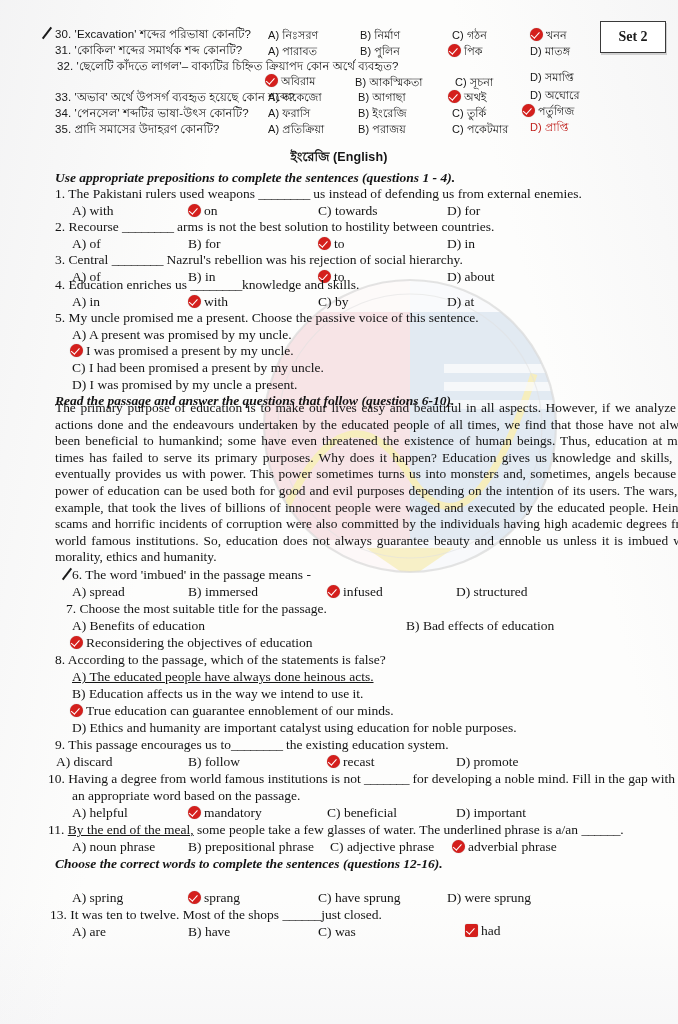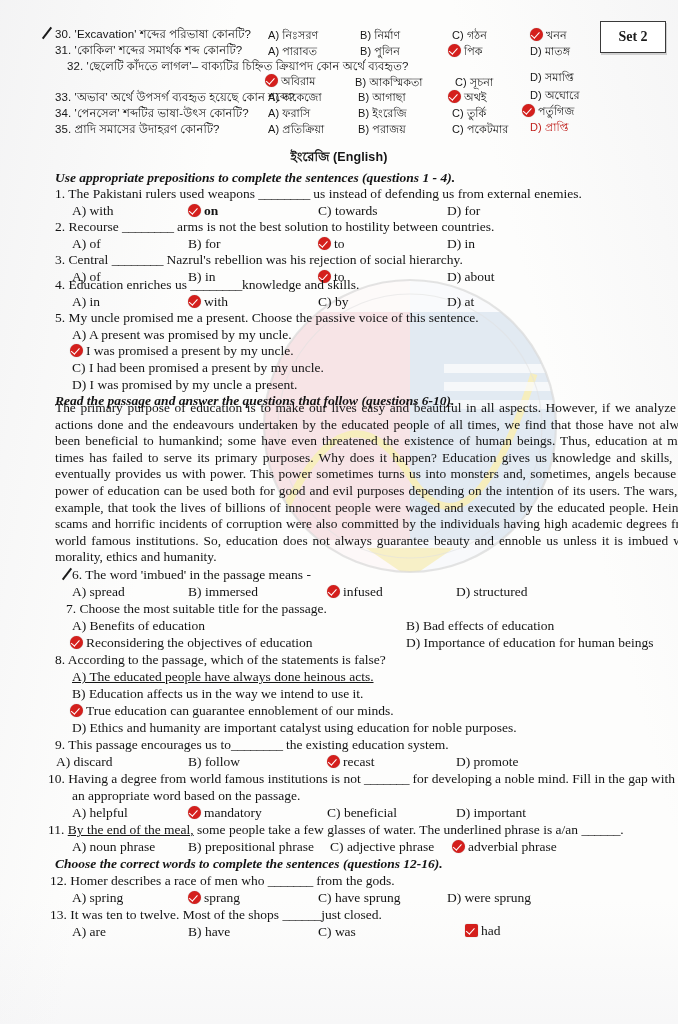--- a/index.html
+++ b/index.html
@@ -228,21 +228,21 @@
       <span>31.</span>
       <span>'কোকিল' শব্দের সমার্থক শব্দ কোনটি?</span>
     </div>
     <div class="row bn" style="left:268px; top:43px;">A) পারাবত</div>
     <div class="row bn" style="left:360px; top:43px;">B) পুলিন</div>
     <div class="row bn" style="left:448px; top:43px;">
       <span class="tick"></span><span>পিক</span>
     </div>
     <div class="row bn" style="left:530px; top:43px;">D) মাতঙ্গ</div>
 
-    <div class="row bn bn-q" style="left:67px; top:58px;text-align:center;">
+    <div class="row bn bn-q" style="left:57px; top:58px;text-align:center;">
       <span>32.</span>
       <span>'ছেলেটি কাঁদতে লাগল'– বাক্যটির চিহ্নিত ক্রিয়াপদ কোন অর্থে ব্যবহৃত?</span>
     </div>
     <div class="row bn" style="left:265px; top:73px;">
       <span class="tick"></span><span>অবিরাম</span>
     </div>
     <div class="row bn" style="left:355px; top:74px;">B) আকস্মিকতা</div>
     <div class="row bn" style="left:455px; top:74px;">C) সূচনা</div>
     <div class="row bn" style="left:530px; top:69px;">D) সমাপ্তি</div>
 
@@ -281,21 +281,21 @@
 
     <div class="row en ital" style="left:55px; top:170px;">Use appropriate prepositions to complete the sentences (questions 1 - 4).</div>
 
     <div class="row en" style="left:55px; top:186px;">
       <span>1.</span>
       <span>The Pakistani rulers used weapons</span>
       <span class="blank">________</span>
       <span>us instead of defending us from external enemies.</span>
     </div>
     <div class="row en" style="left:72px; top:203px;">A) with</div>
-    <div class="row en" style="left:188px; top:203px;font-weight:bold;">
+    <div class="row en" style="left:188px; top:203px;">
       <span class="tick"></span><span>on</span>
     </div>
     <div class="row en" style="left:318px; top:203px;">C) towards</div>
     <div class="row en" style="left:447px; top:203px;">D) for</div>
 
     <div class="row en" style="left:55px; top:219px;">
       <span>2.</span>
       <span>Recourse</span>
       <span class="blank">________</span>
       <span>arms is not the best solution to hostility between countries.</span>
@@ -361,21 +361,20 @@
 
     <div class="row en" style="left:66px; top:601px;">
       <span>7.</span>
       <span>Choose the most suitable title for the passage.</span>
     </div>
     <div class="row en" style="left:72px; top:618px;">A) Benefits of education</div>
     <div class="row en" style="left:406px; top:618px;">B) Bad effects of education</div>
     <div class="row en" style="left:70px; top:635px;">
       <span class="tick"></span><span>Reconsidering the objectives of education</span>
     </div>
-    <div class="row en" style="left:406px; top:635px;">D) Importance of education for human beings</div>
 
     <div class="row en" style="left:55px; top:652px;">
       <span>8.</span>
       <span>According to the passage, which of the statements is false?</span>
     </div>
     <div class="row en" style="left:72px; top:669px;text-decoration:underline;">A) The educated people have always done heinous acts.</div>
     <div class="row en" style="left:72px; top:686px;">B) Education affects us in the way we intend to use it.</div>
     <div class="row en" style="left:70px; top:703px;">
       <span class="tick"></span><span>True education can guarantee ennoblement of our minds.</span>
     </div>
@@ -415,26 +414,20 @@
     </div>
     <div class="row en" style="left:72px; top:839px;">A) noun phrase</div>
     <div class="row en" style="left:188px; top:839px;">B) prepositional phrase</div>
     <div class="row en" style="left:330px; top:839px;">C) adjective phrase</div>
     <div class="row en" style="left:452px; top:839px;">
       <span class="tick"></span><span>adverbial phrase</span>
     </div>
 
     <div class="row en ital" style="left:55px; top:856px;">Choose the correct words to complete the sentences (questions 12-16).</div>
 
-    <div class="row en" style="left:50px; top:873px;">
-      <span>12.</span>
-      <span>Homer describes a race of men who</span>
-      <span class="blank">_______</span>
-      <span>from the gods.</span>
-    </div>
     <div class="row en" style="left:72px; top:890px;">A) spring</div>
     <div class="row en" style="left:188px; top:890px;">
       <span class="tick"></span><span>sprang</span>
     </div>
     <div class="row en" style="left:318px; top:890px;">C) have sprung</div>
     <div class="row en" style="left:447px; top:890px;">D) were sprung</div>
 
     <div class="row en" style="left:50px; top:907px;">
       <span>13.</span>
       <span>It was ten to twelve. Most of the shops</span>

